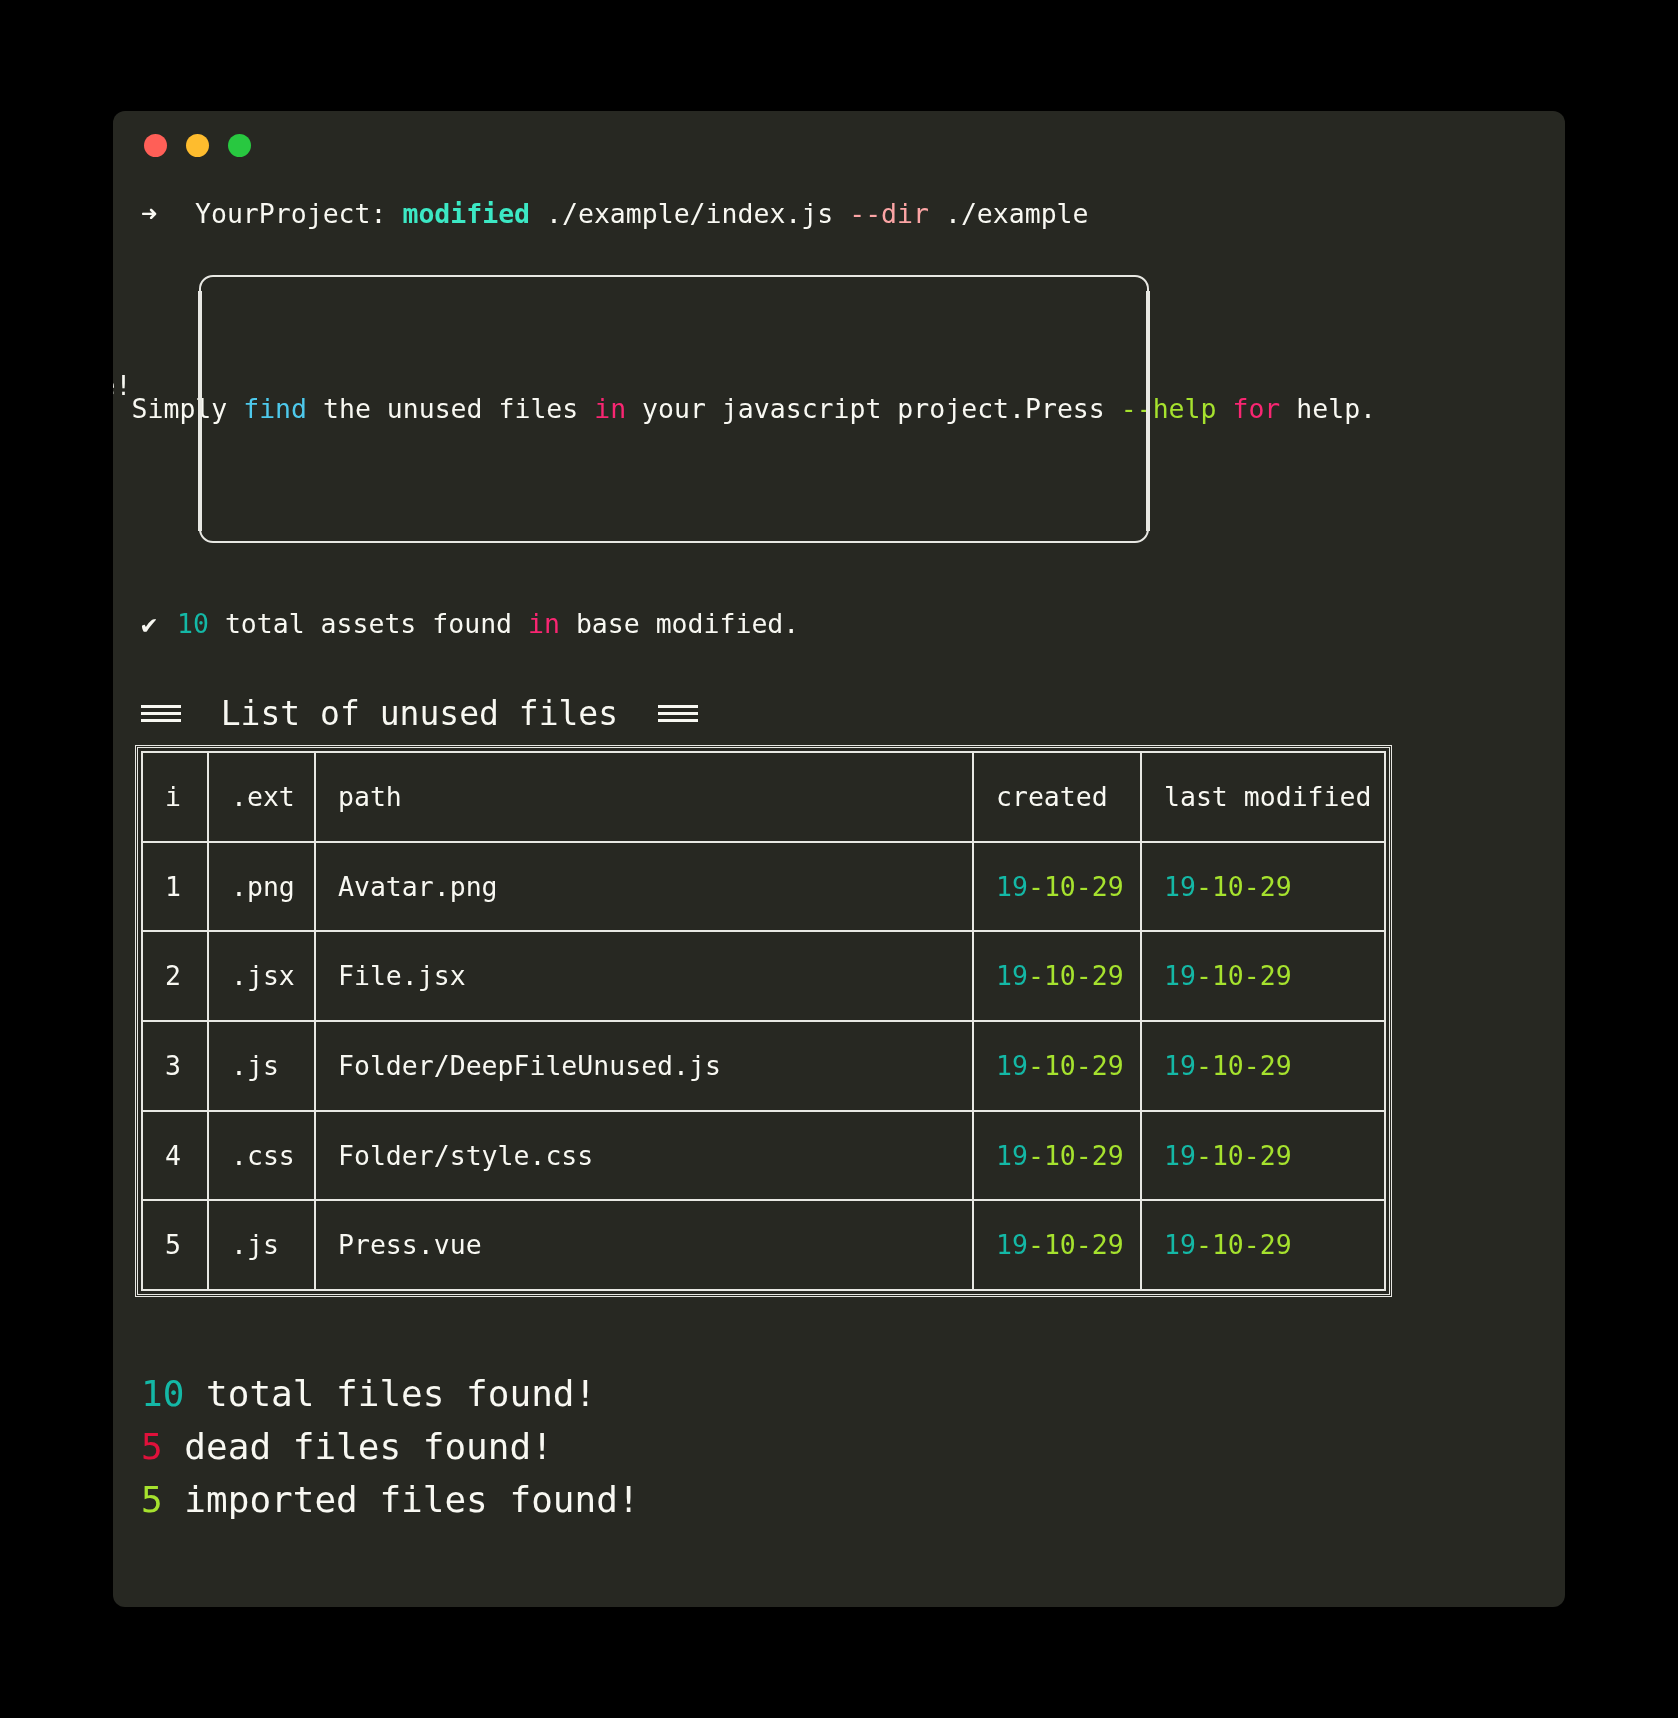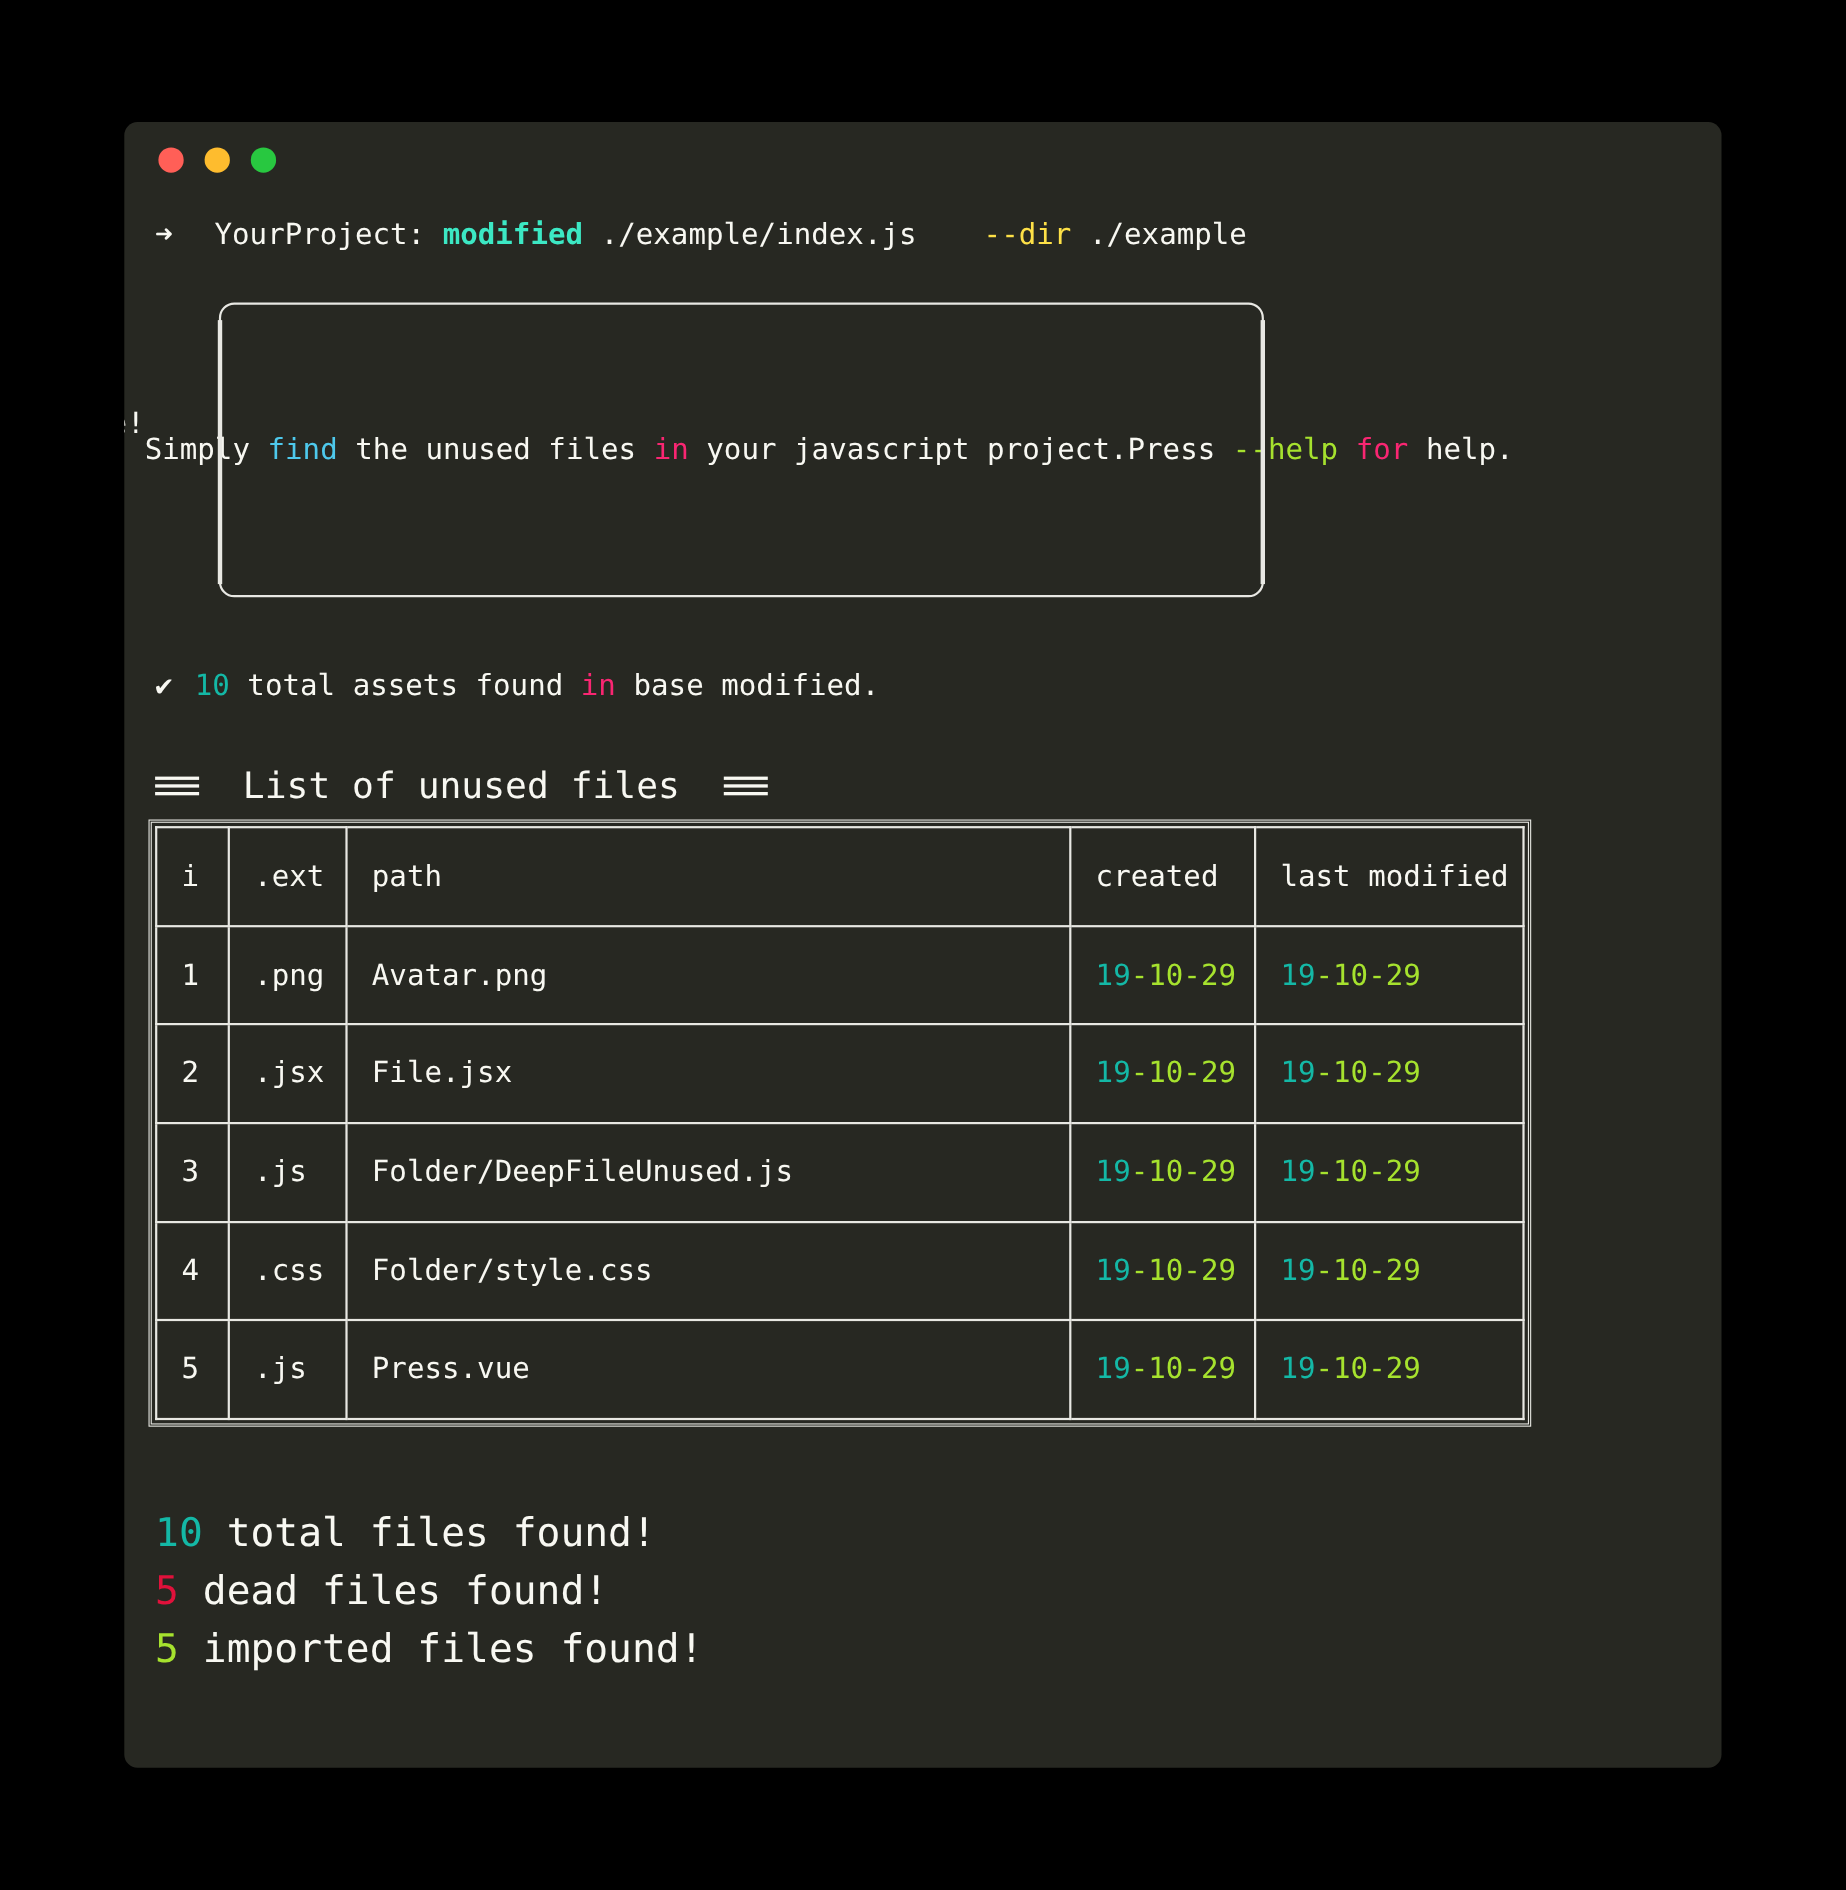--- a/index.html
+++ b/index.html
@@ -67,21 +67,21 @@
     white-space: pre;
   }
   .arrow {
     color: #f8f8f2;
     width: 54px;
     display: inline-block;
     font-size: 27px;
   }
   .c-white  { color: #f8f8f2; }
   .c-teal   { color: #3ce8c4; font-weight: bold; }
-  .c-green  { color: #fde047; margin-left: 45px; }
+  .c-green  { color: #fca5a5; }
   .c-lime   { color: #a6e22e; }
   .c-cyan   { color: #4ec9ec; }
   .c-pink   { color: #f92672; }
   .c-violet { color: #14b8a6; }
   .c-red    { color: #e0113b; }
 
   
   .banner-wrap {
     margin-top: 42px;
     padding-left: 58px;

